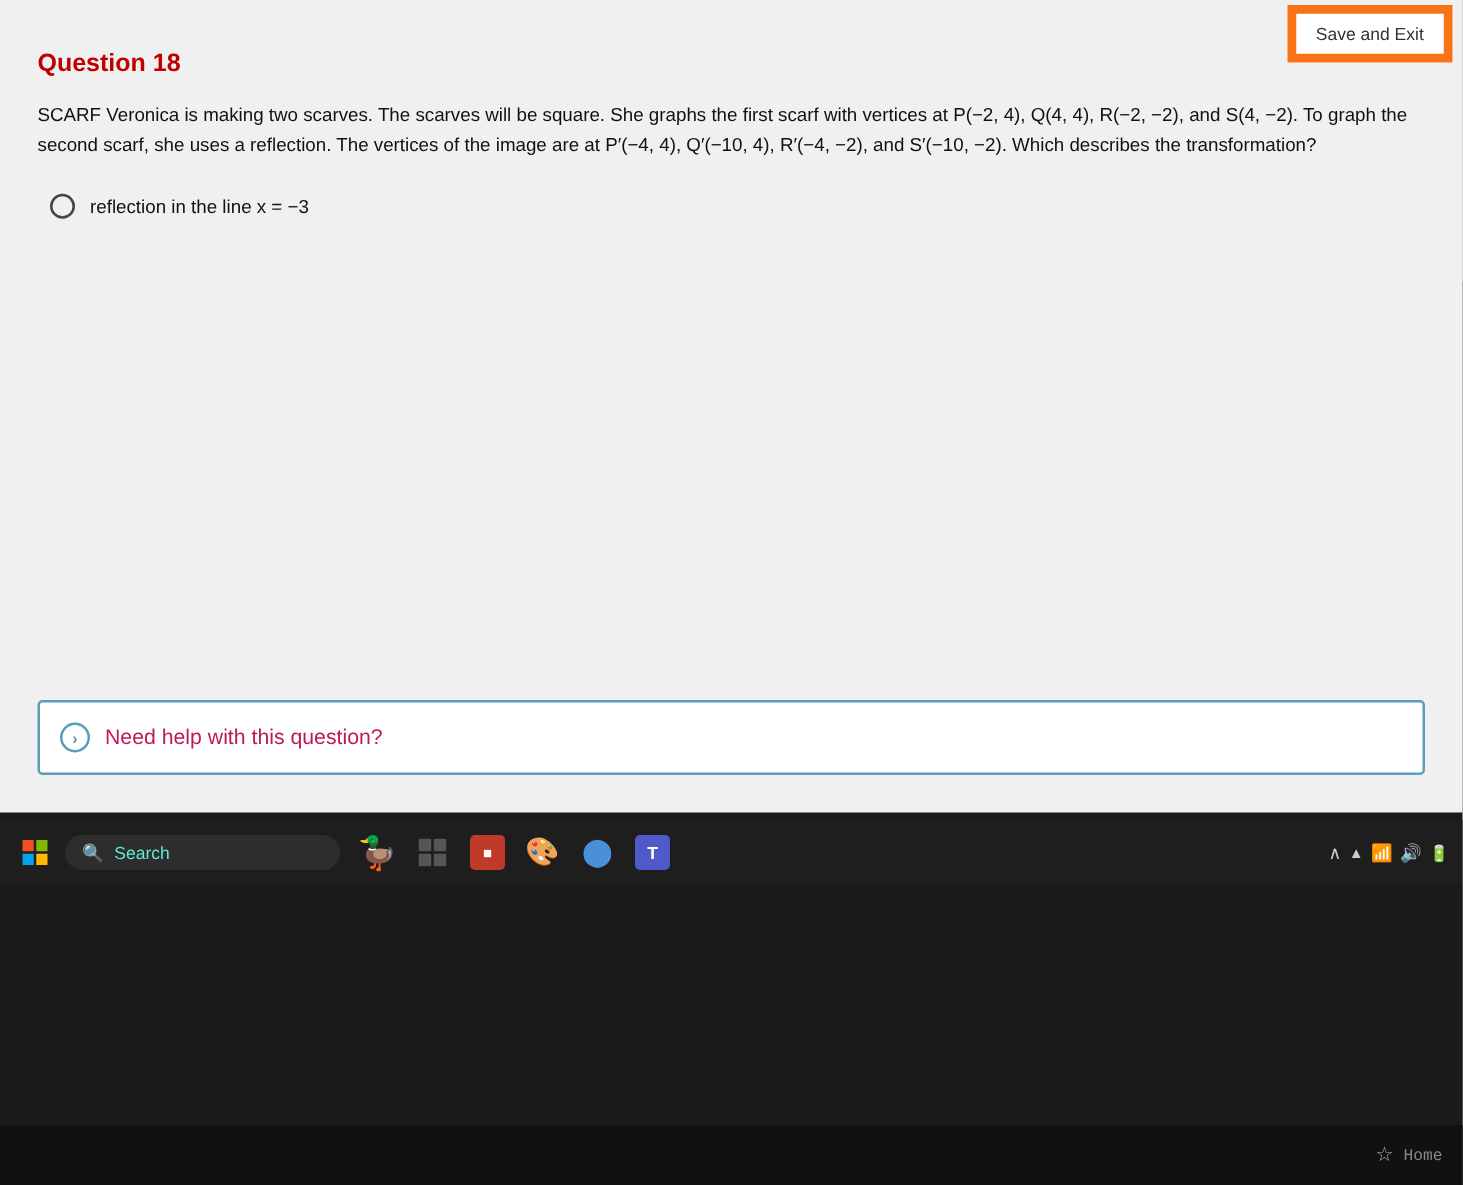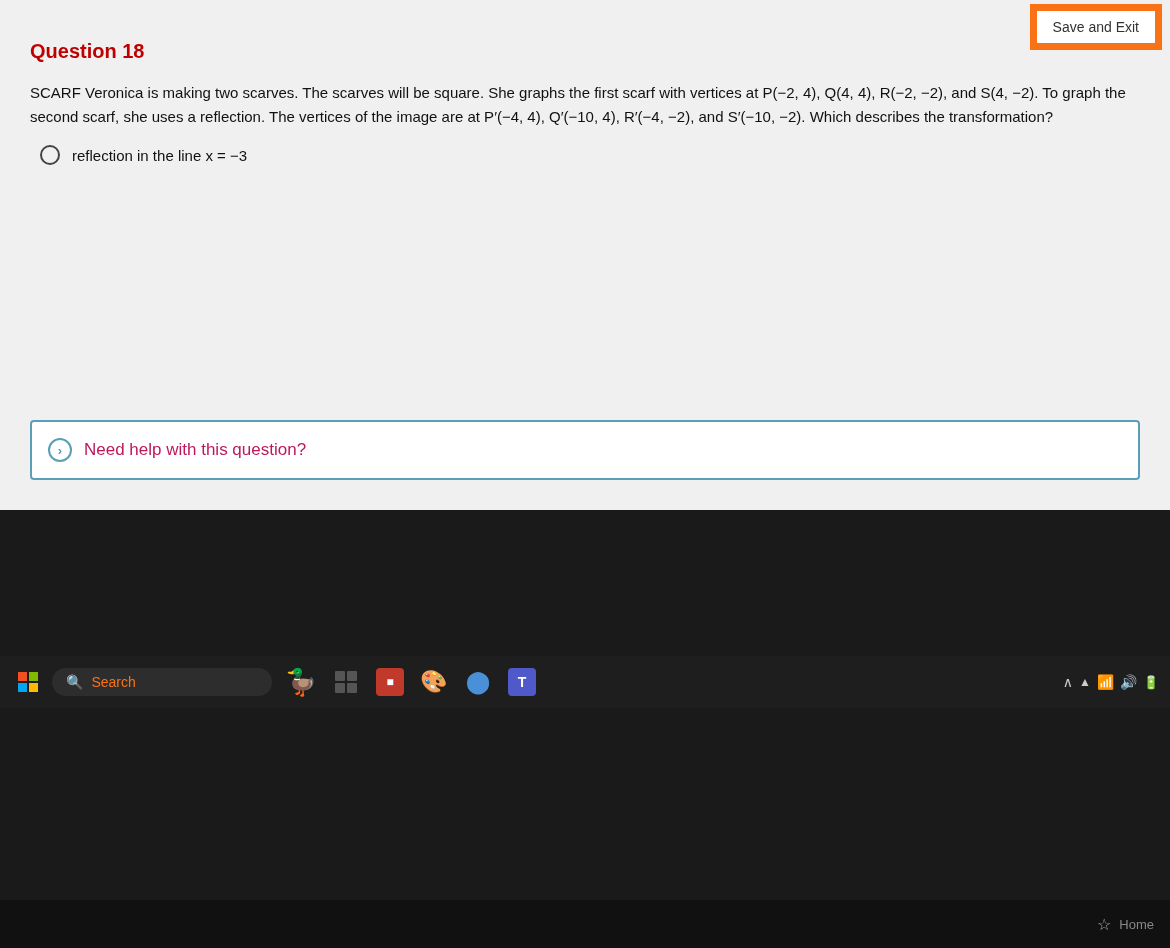--- a/index.html
+++ b/index.html
@@ -11,21 +11,21 @@
       overflow: hidden;
       position: relative;
     }
 
     
     .quiz-area {
       position: absolute;
       top: 0;
       left: 0;
       right: 0;
-      height: 510px;
+      height: 650px;
       background: #f0f0f0;
       padding: 0;
     }
 
     
     .save-exit-btn {
       position: absolute;
       top: 4px;
       right: 8px;
       background: white;
@@ -52,21 +52,21 @@
       font-size: 20px;
       font-weight: bold;
       color: #c00000;
       margin-bottom: 18px;
     }
 
     .question-text {
       font-size: 15px;
       line-height: 1.6;
       color: #111;
-      margin-bottom: 16px;
+      margin-bottom: 26px;
       max-width: 1100px;
     }
 
     .answer-options {
       display: flex;
       flex-direction: column;
       gap: 22px;
       margin-left: 10px;
       margin-bottom: 30px;
     }
@@ -161,21 +161,21 @@
       min-width: 220px;
       cursor: pointer;
     }
 
     .search-icon-ts {
       color: #aaa;
       font-size: 14px;
     }
 
     .search-label {
-      color: #f97316;
+      color: #5eead4;
       font-size: 14px;
     }
 
     .taskbar-apps {
       display: flex;
       align-items: center;
       gap: 4px;
       margin-left: 4px;
     }
 
@@ -226,20 +226,21 @@
       background: #111;
       display: flex;
       align-items: center;
       justify-content: flex-end;
       padding: 0 16px;
     }
 
     .home-label {
       color: #888;
       font-size: 13px;
+      font-family: Liberation Mono, monospace;
     }
 
     .star-icon {
       color: #aaa;
       font-size: 16px;
       margin-right: 8px;
     }
 
     
     .win-grid {

